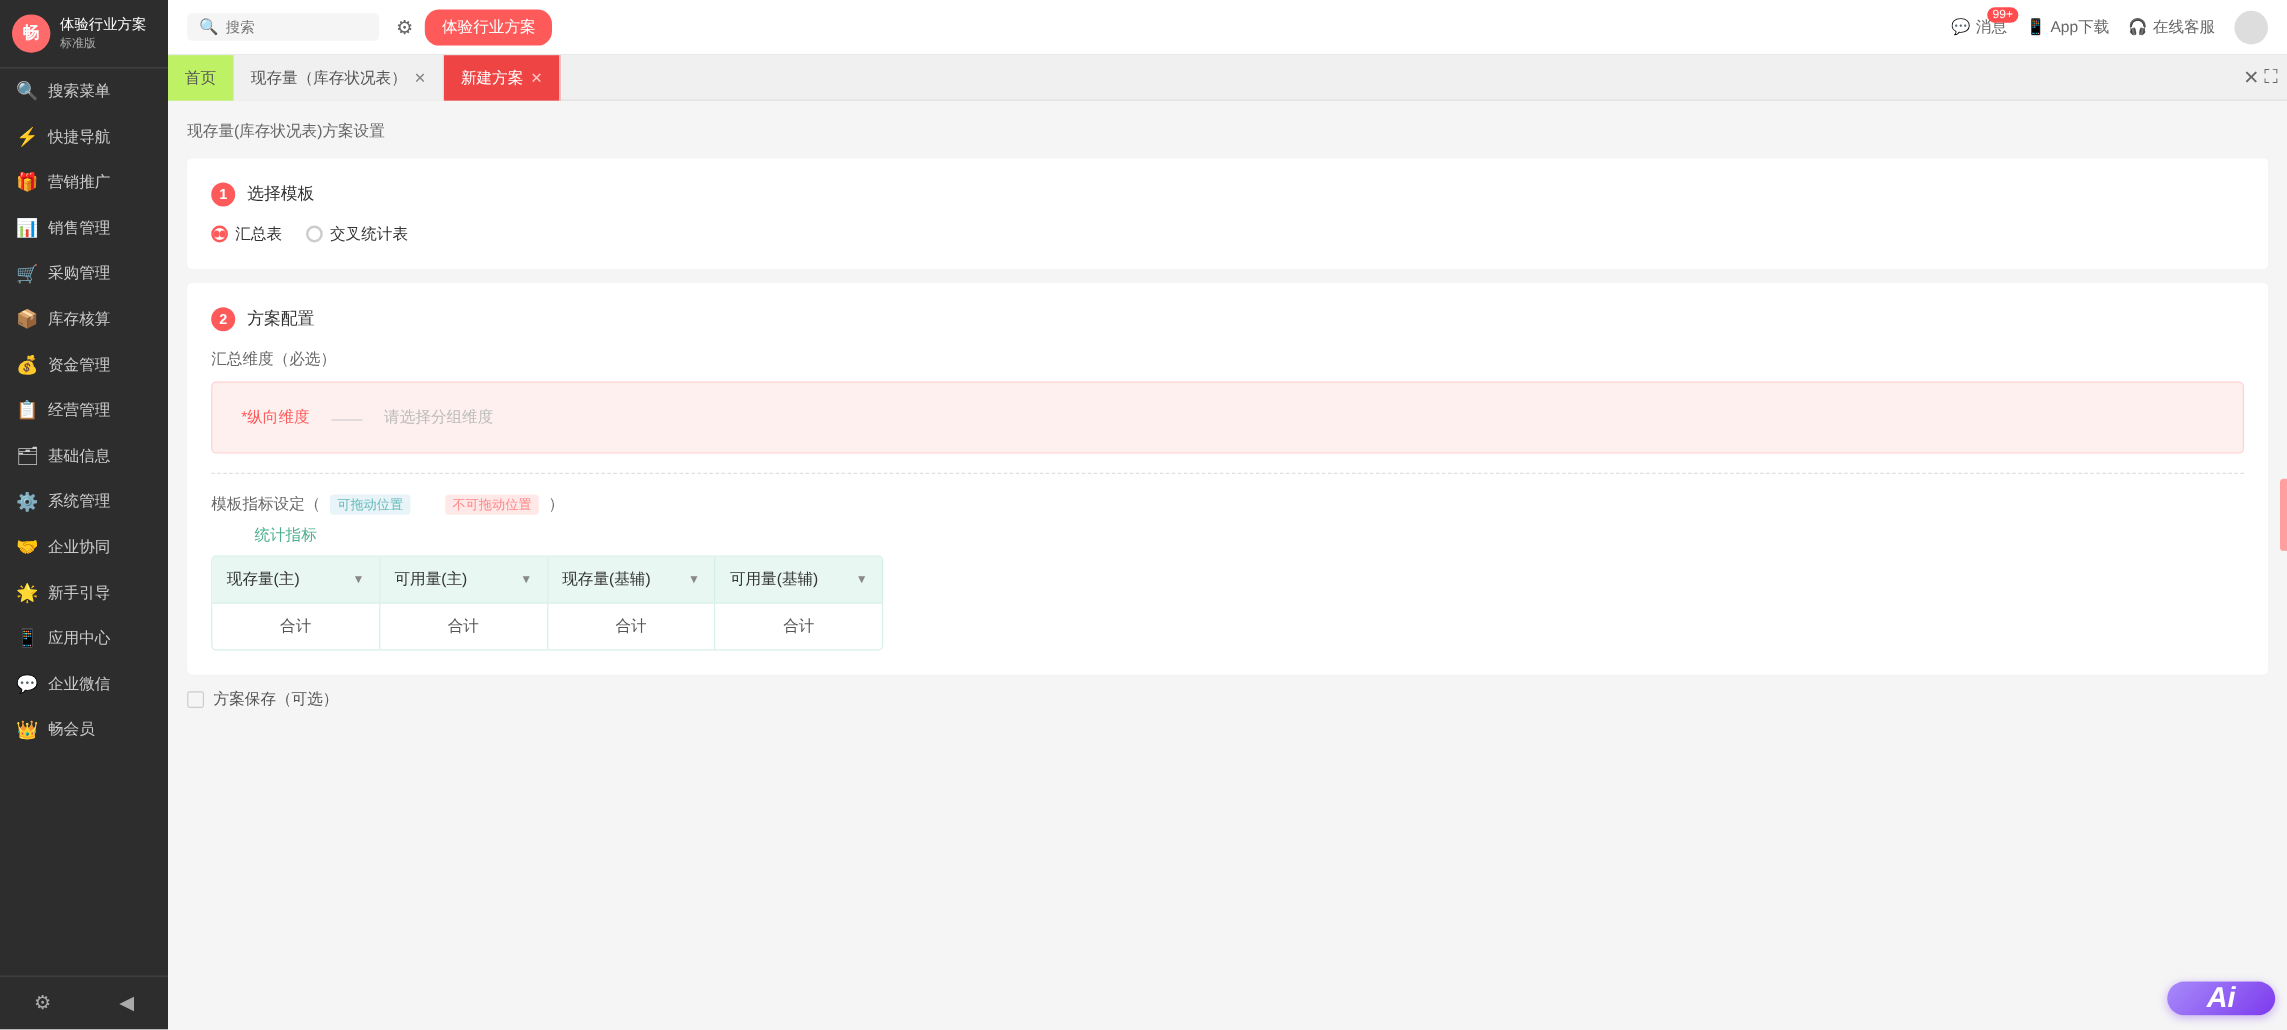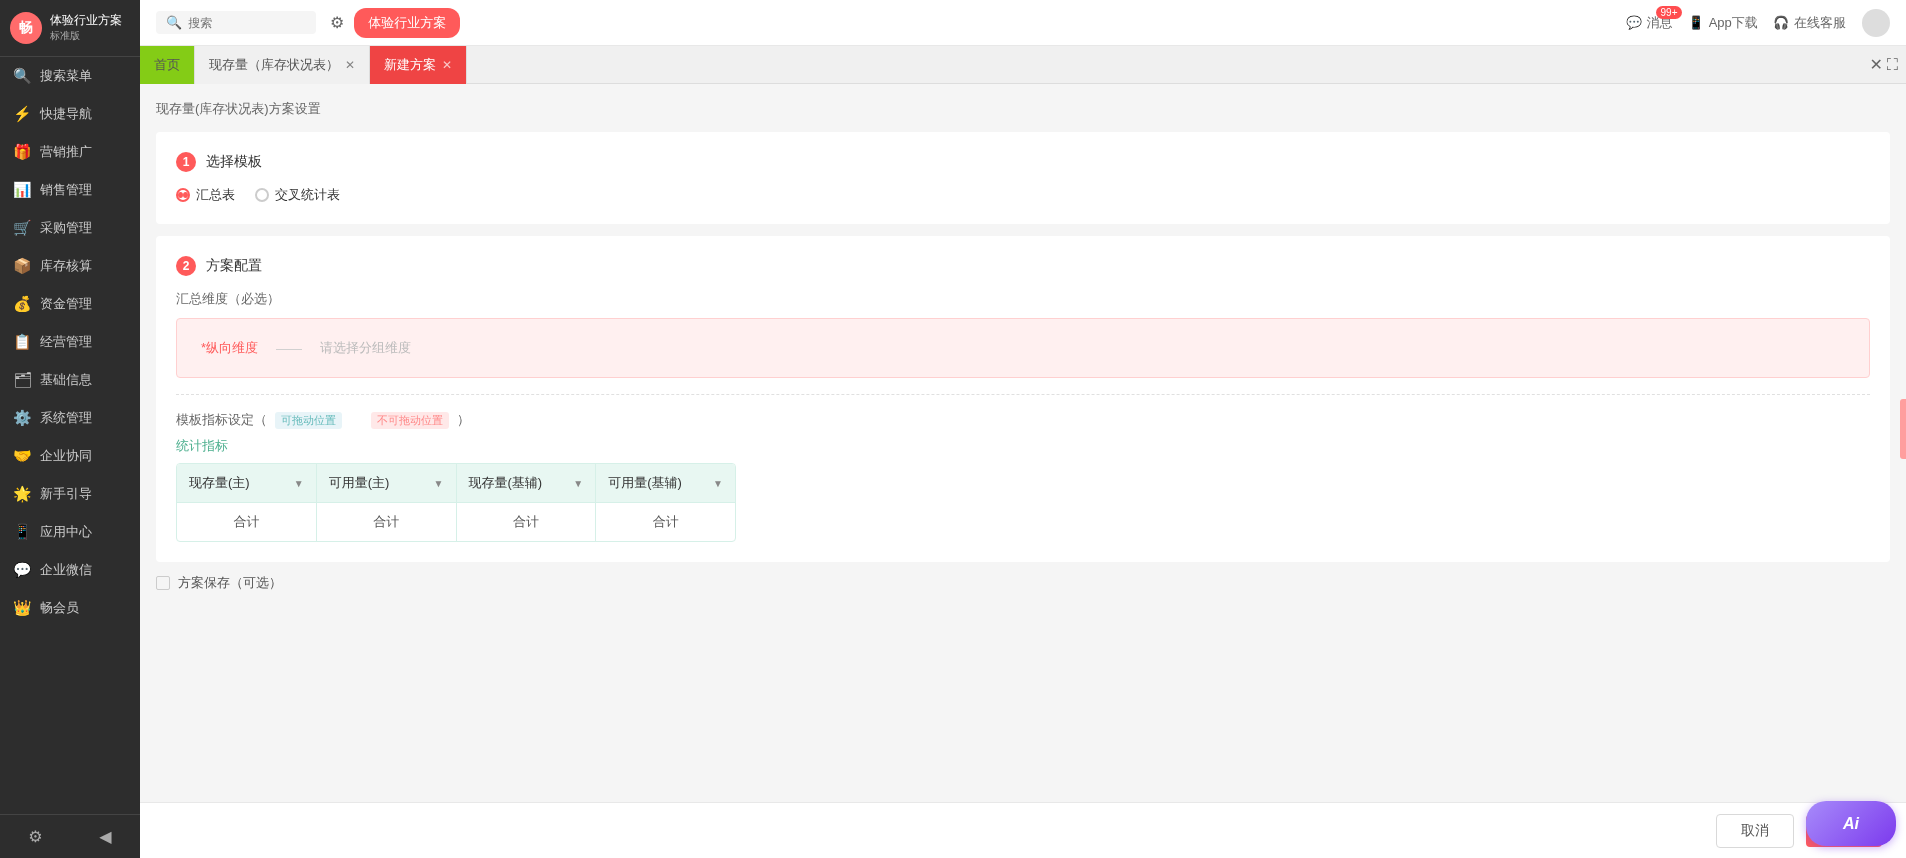--- a/index.html
+++ b/index.html
@@ -133,21 +133,21 @@
       padding: 0 14px;
       height: 38px;
       cursor: pointer;
       font-size: 13px;
       color: #555;
       border-right: 1px solid #ddd;
       gap: 6px;
       background: #f0f0f0;
       white-space: nowrap;
     }
-    .tab-item.home { background: #84cc16; }
+    .tab-item.home { background: #bef264; }
     .tab-item.active { background: #ef4444; color: #fff; text-align: center; }
     .tab-close { font-size: 12px; cursor: pointer; opacity: 0.7; }
     .tabbar-actions { margin-left: auto; display: flex; align-items: center; gap: 4px; padding-right: 8px; }
     .tabbar-action-btn { color: #666; font-size: 16px; cursor: pointer; background: none; border: none; }
 
     
     .content {
       flex: 1;
       overflow-y: auto;
       background: #f5f5f5;
@@ -226,21 +226,21 @@
       display: inline-block;
       background: #ffe8e8;
       color: #f88;
       border-radius: 3px;
       padding: 1px 6px;
       font-size: 11px;
     }
 
     
     .stats-section { margin-top: 8px; }
-    .stats-section-title { color: #4caf8e; font-size: 13px; margin-bottom: 8px; }
+    .stats-section-title { color: #4caf8e; font-size: 13px; margin-bottom: 8px; margin-left: 36px; }
     .stats-table {
       border: 1px solid #d6f0e8;
       border-radius: 4px;
       overflow: hidden;
       display: inline-table;
       min-width: 560px;
     }
     .stats-table-header {
       display: flex;
       background: #e8f7f2;
@@ -320,28 +320,28 @@
       border-radius: 3px 0 0 3px;
       cursor: ew-resize;
     }
 
     
     .ai-bubble {
       position: fixed;
       bottom: 12px;
       right: 10px;
       width: 90px;
-      height: 45px;
+      height: 28px;
       background: linear-gradient(135deg, #a78bfa, #7c3aed);
       border-radius: 20px;
       display: flex;
       align-items: center;
       justify-content: center;
       color: #fff;
-      font-size: 16px;
+      font-size: 24px;
       font-style: italic;
       font-weight: bold;
       cursor: pointer;
       box-shadow: 0 2px 8px rgba(124,58,237,0.4);
     }
   </style>
 </head>
 <body>
 
 <div class="sidebar">
@@ -547,22 +547,18 @@
 
     </div>
 
     <div class="save-option">
       <div class="checkbox"></div>
       <span>方案保存（可选）</span>
     </div>
 
   </div>
 
-  <div class="bottom-bar">
-    <button class="btn-cancel">取消</button>
-    <button class="btn-query">查询</button>
-  </div>
 
 </div>
 
 <div class="resize-handle"></div>
 
 <div class="ai-bubble">Ai</div>
 
 </body></html>

